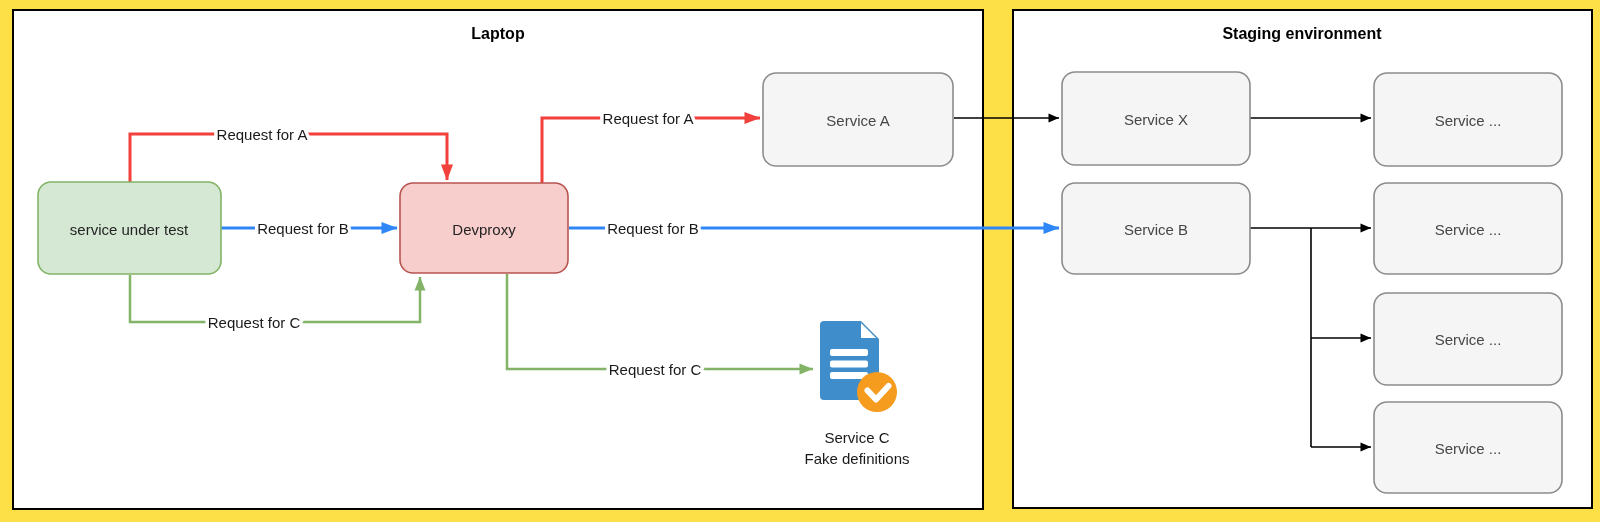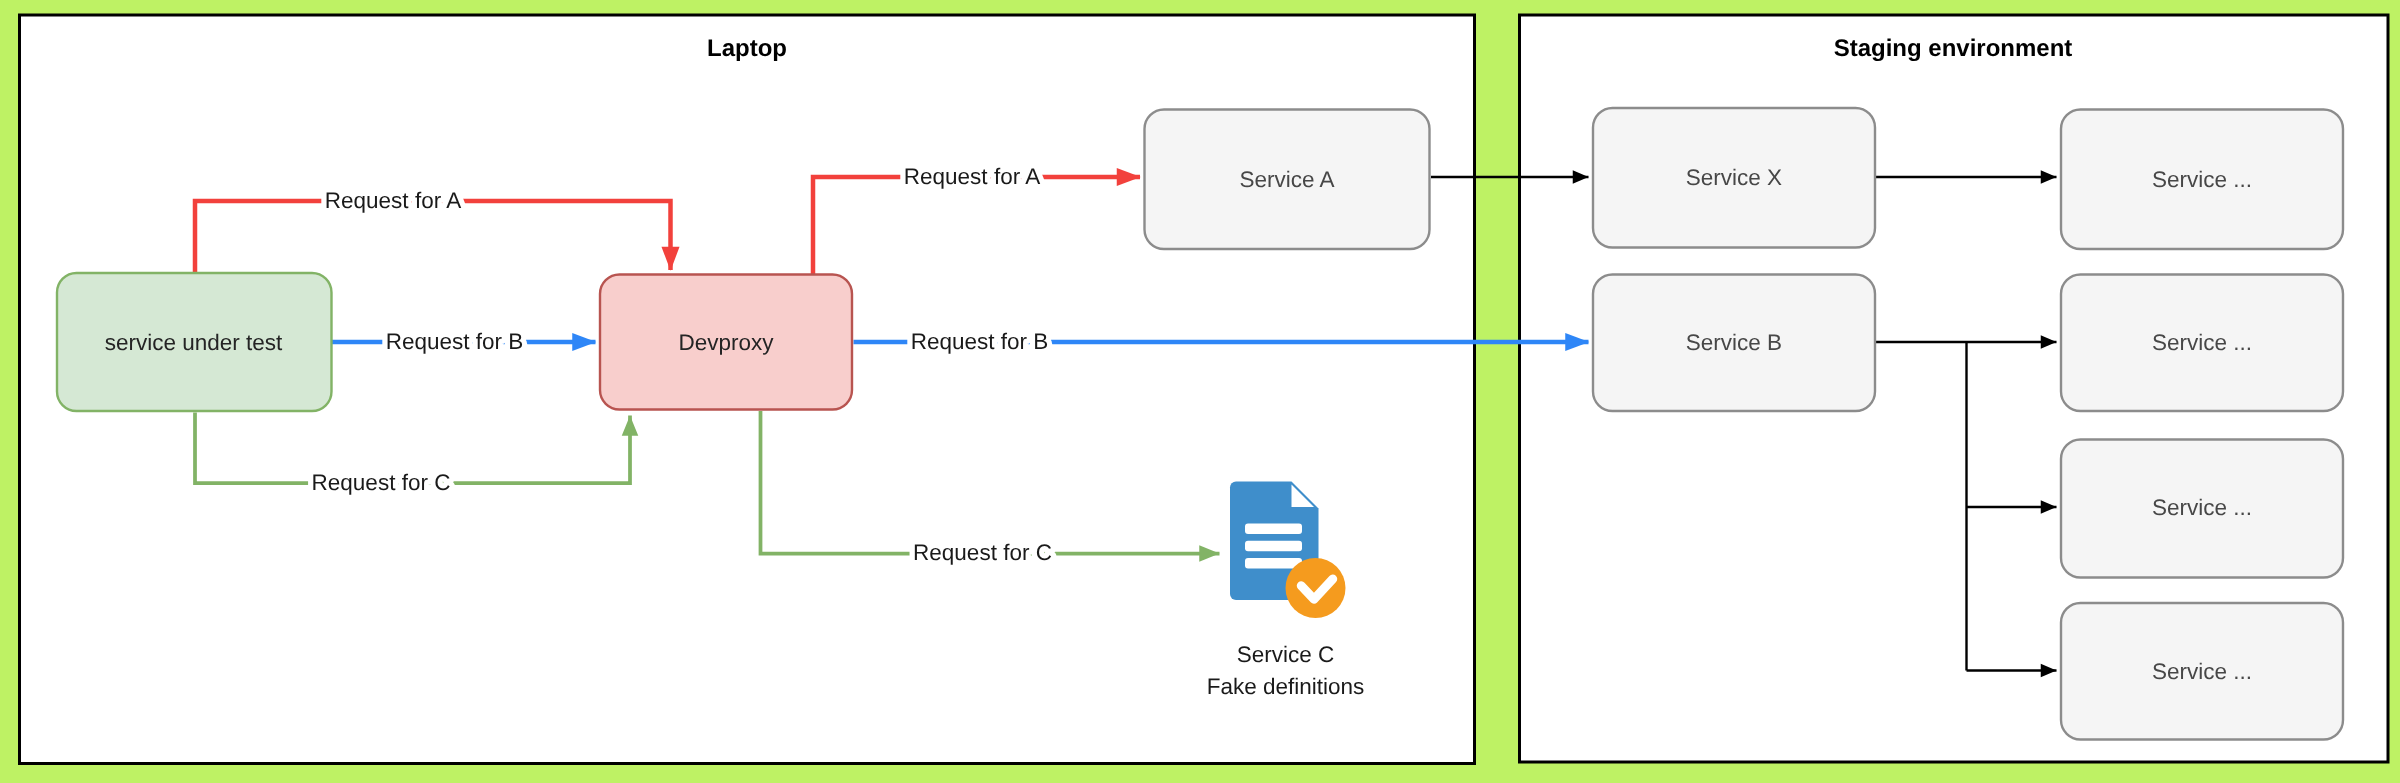--- a/index.html
+++ b/index.html
@@ -5,21 +5,21 @@
   html, body {
     margin: 0;
     padding: 0;
     background: #ffffff;
     font-family: "Liberation Sans", "DejaVu Sans", sans-serif;
   }
   .canvas {
     position: relative;
     width: 1600px;
     height: 522px;
-    background: #bef264;
+    background: #fde047;
     overflow: hidden;
   }
   svg { display: block; }
   .container-box {
     fill: #ffffff;
     stroke: #000000;
     stroke-width: 2;
   }
   .container-title {
     font-size: 16px;

